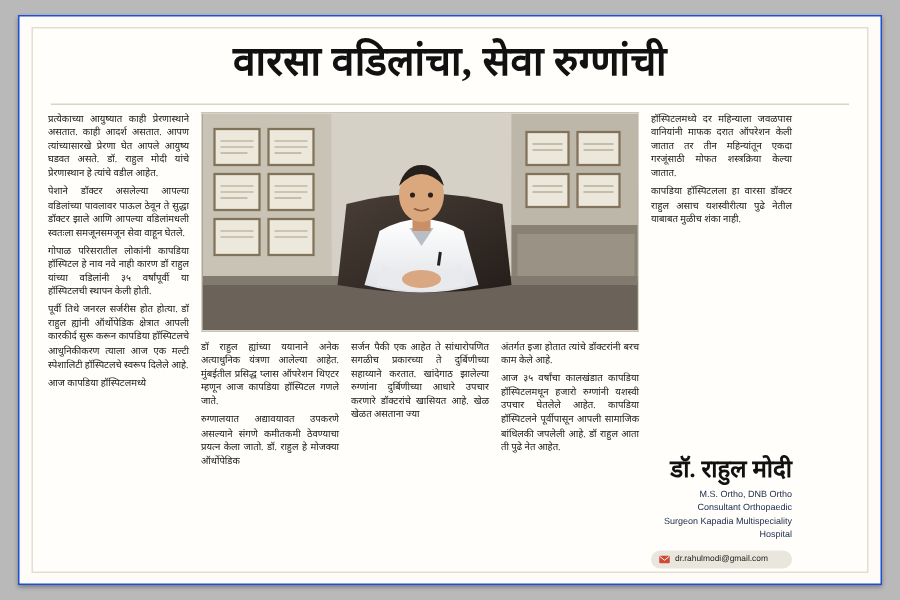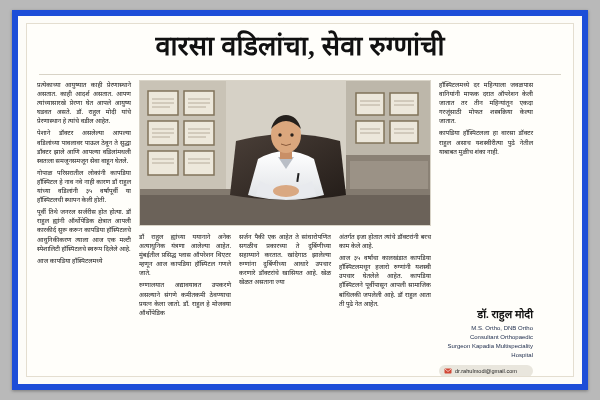--- a/index.html
+++ b/index.html
@@ -14,21 +14,21 @@
     overflow: hidden;
   }
   .page {
     position: absolute;
     left: 12px;
     top: 10px;
     width: 576px;
     height: 380px;
     background: #fdfcf8;
     box-shadow: 0 1px 3px rgba(0,0,0,0.35);
-    border: 6px solid #1d4ed8;
+    border: 1px solid #1d4ed8;
     box-sizing: border-box;
     overflow: hidden;
   }
   .inner {
     position: absolute;
     left: 8px;
     top: 7px;
     right: 8px;
     bottom: 7px;
     border: 1px solid #e4ded0;
@@ -95,21 +95,21 @@
 
   .doctor-card {
     position: absolute;
     left: 402px;
     top: 226px;
     width: 94px;
   }
   .doc-name {
     font-family: "Liberation Serif", serif;
     font-weight: bold;
-    font-size: 11px;
+    font-size: 16px;
     color: #111;
     text-align: right;
     margin-bottom: 3px;
   }
   .doc-line {
     font-family: "Liberation Sans", sans-serif;
     font-size: 6px;
     line-height: 1.5;
     color: #1b2a4a;
     text-align: right;

